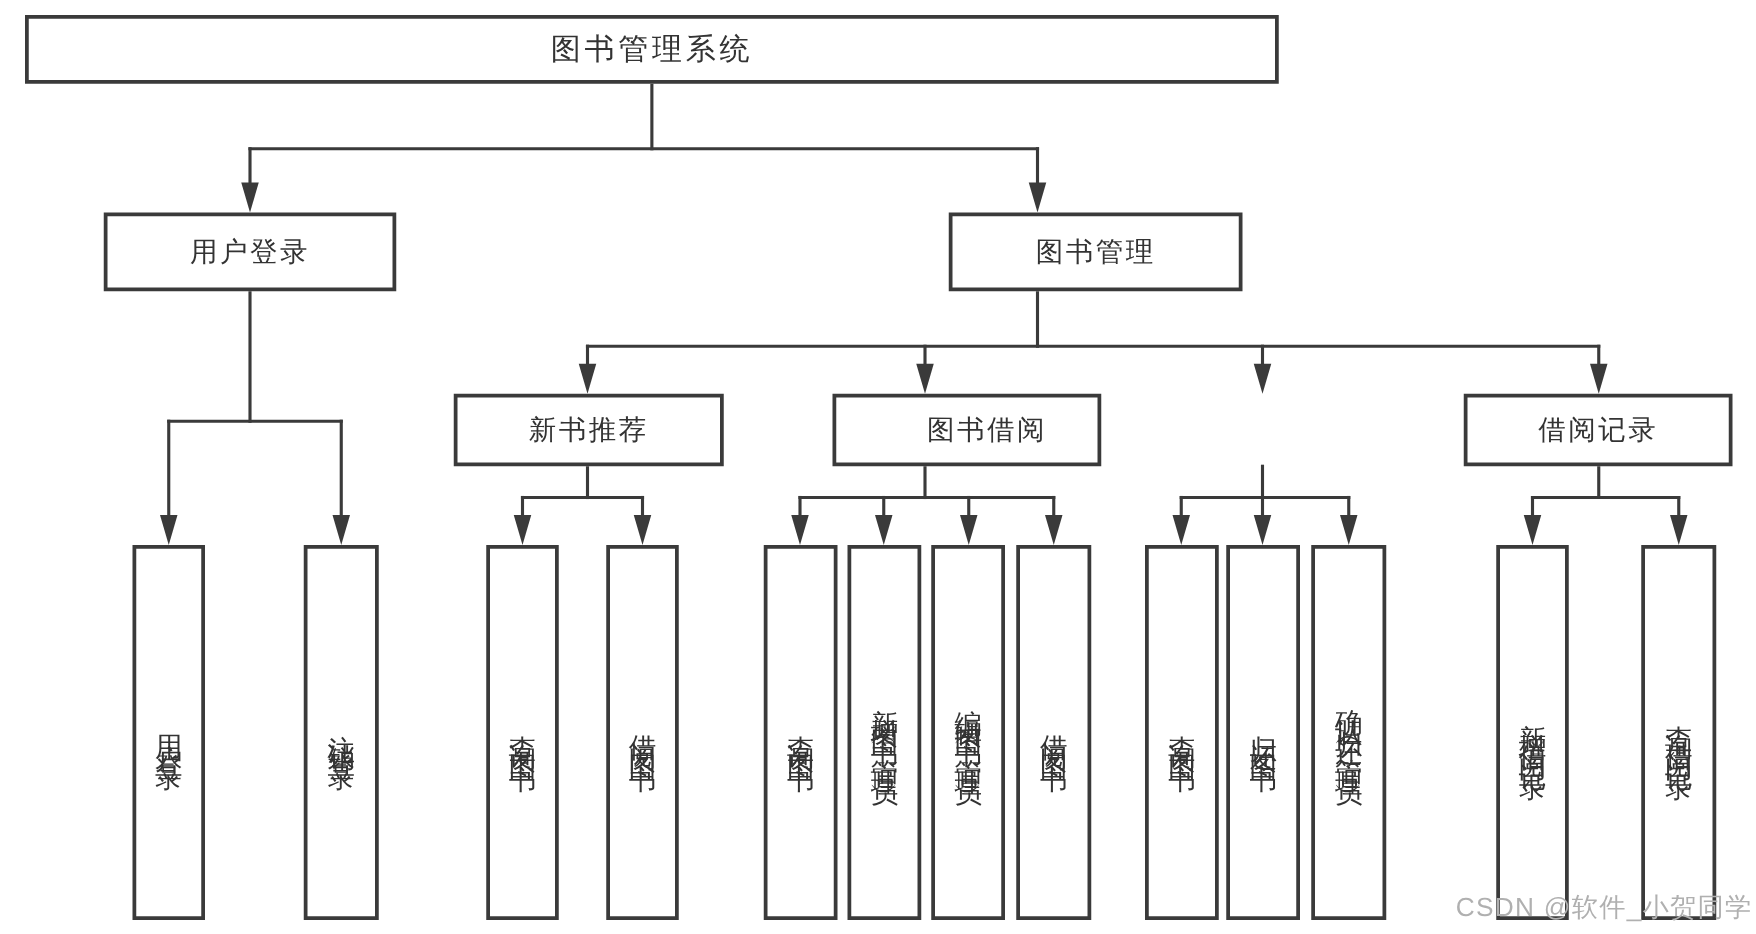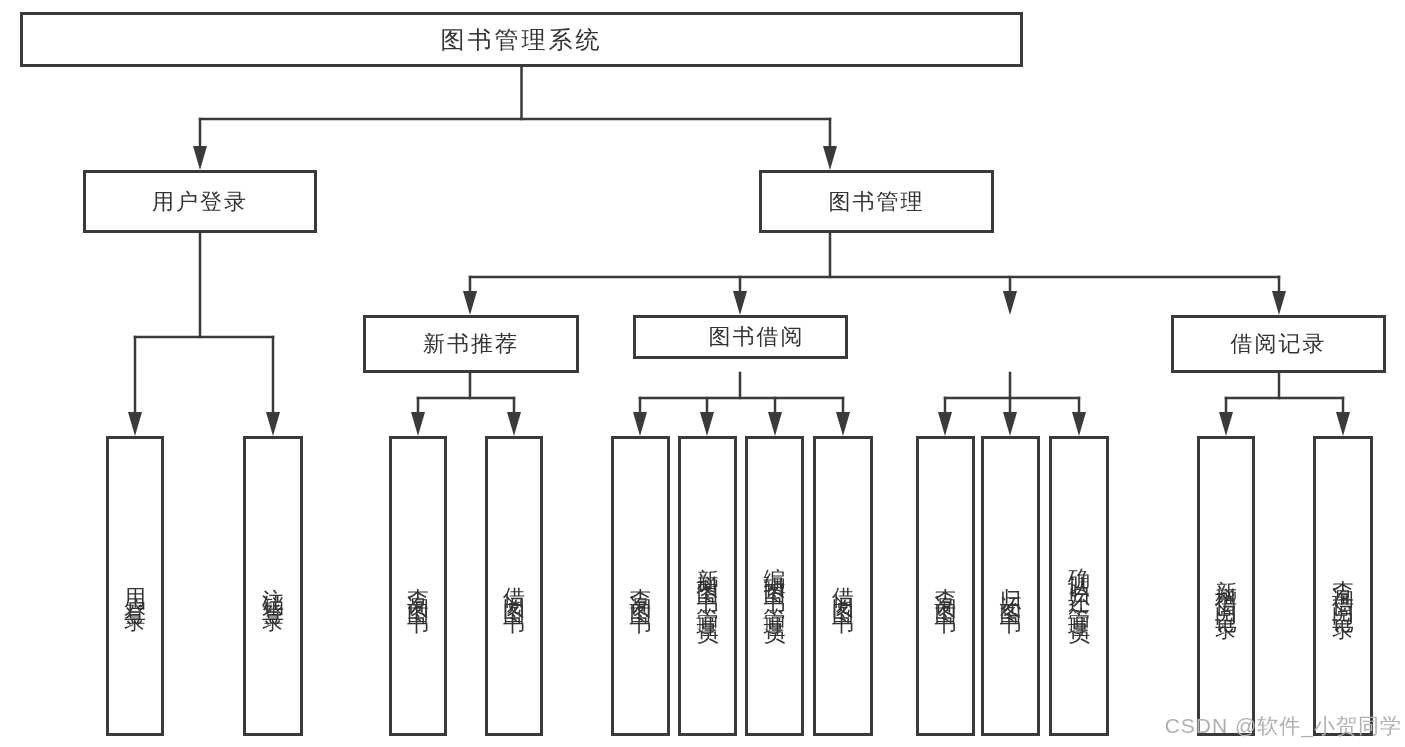--- a/index.html
+++ b/index.html
@@ -107,21 +107,21 @@
       <line x1="1343" y1="398" x2="1343" y2="416" stroke="#3a3a3a" stroke-width="2.5" stroke-linecap="square"></line>
       <polygon points="1343,436 1336,412 1350,412" fill="#3a3a3a"></polygon>
     </svg>
 
   <div class="box root-box" style="left:20px; top:12px; width:1003px; height:55px;">图书管理系统</div>
 
   <div class="box h-box" style="left:83px; top:170px; width:234px; height:63px;">用户登录</div>
   <div class="box h-box" style="left:711px; top:170px; width:235px; height:63px;margin-left:48px;">图书管理</div>
 
   <div class="box h-box" style="left:363px; top:315px; width:216px; height:58px;">新书推荐</div>
-  <div class="box h-box" style="left:633px; top:315px; width:215px; height:44px;padding-left:32px;">图书借阅</div>
+  <div class="box h-box" style="left:666px; top:315px; width:215px; height:58px;padding-left:32px;">图书借阅</div>
   <div class="box h-box" style="left:1171px; top:315px; width:215px; height:58px;">借阅记录</div>
 
   <div class="box v-box" style="left:106px; top:436px; width:58px; height:300px;">用户登录</div>
   <div class="box v-box" style="left:243px; top:436px; width:60px; height:300px;">注销登录</div>
 
   <div class="box v-box" style="left:389px; top:436px; width:58px; height:300px;">查询图书</div>
   <div class="box v-box" style="left:485px; top:436px; width:58px; height:300px;">借阅图书</div>
 
   <div class="box v-box" style="left:611px; top:436px; width:59px; height:300px;">查询图书</div>
   <div class="box v-box" style="left:678px; top:436px; width:59px; height:300px;">新增图书（管理员）</div>

